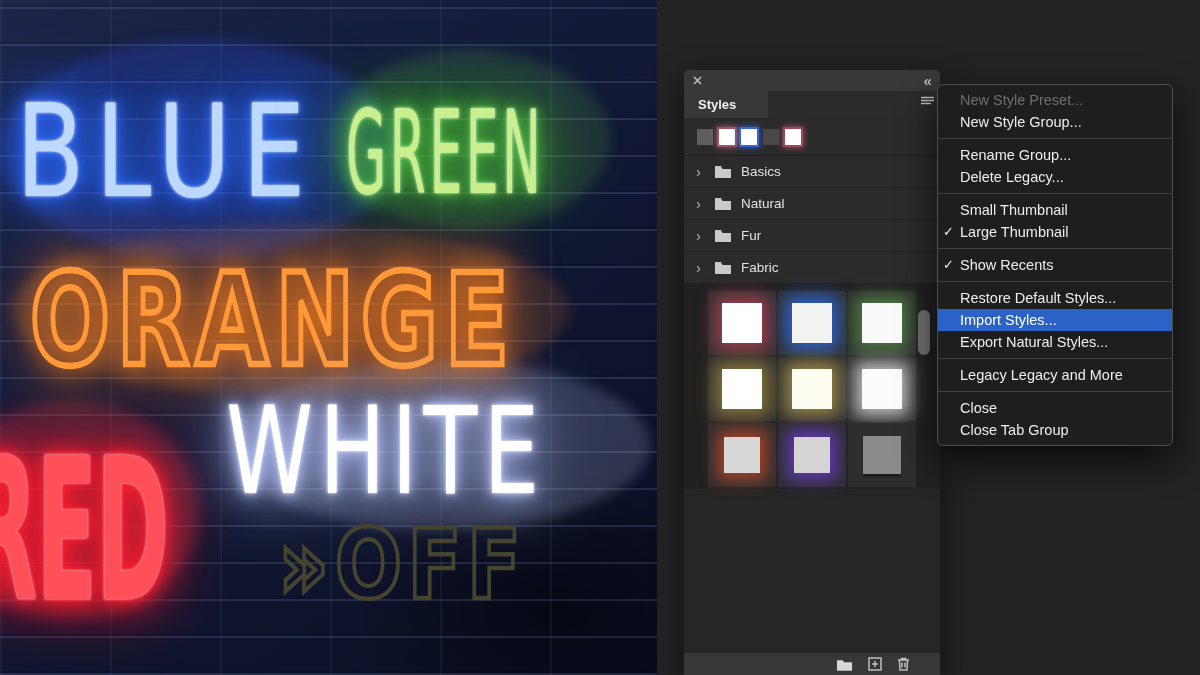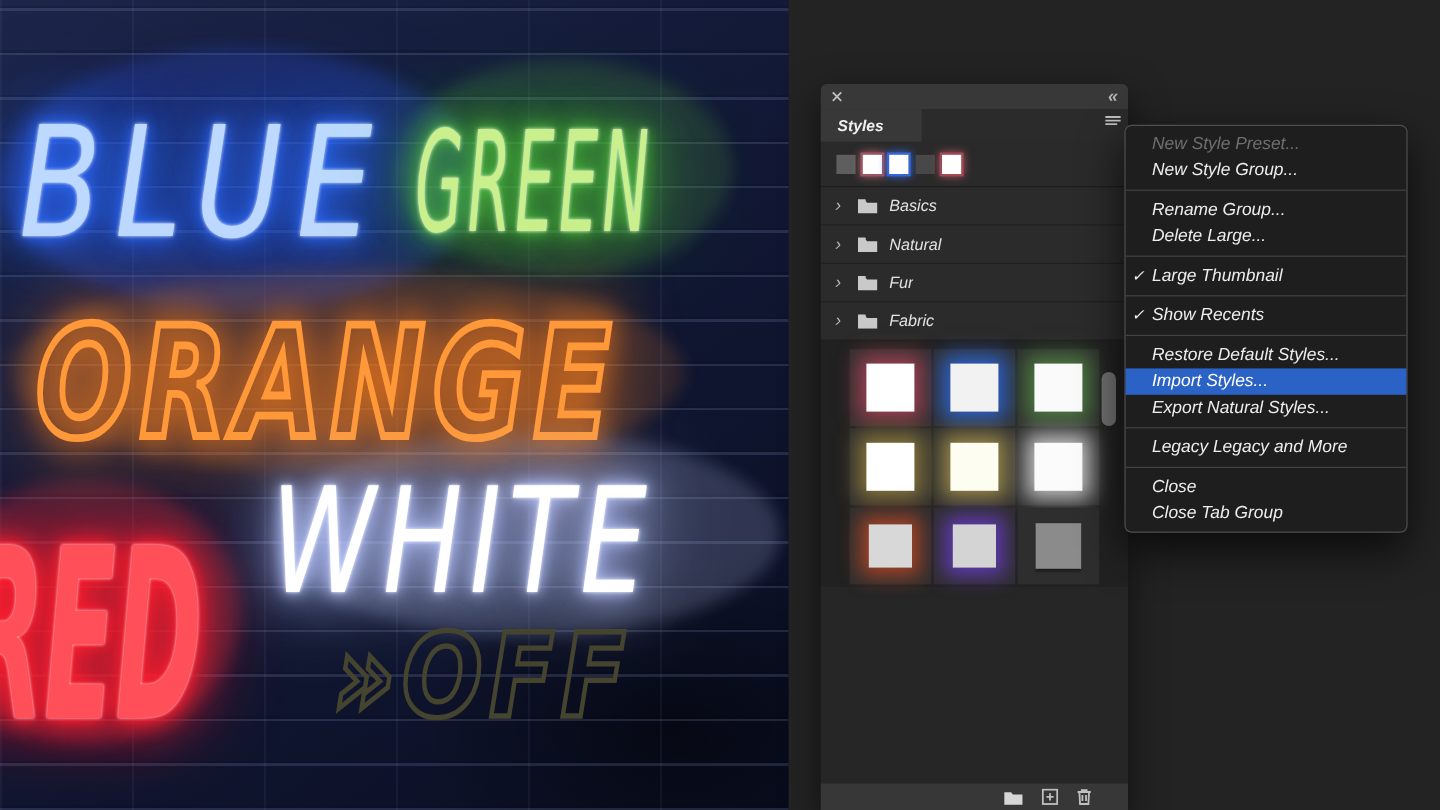--- a/index.html
+++ b/index.html
@@ -1,18 +1,18 @@
 <!DOCTYPE html>
 <html><head>
 <meta charset="utf-8">
 <style>
   * { box-sizing: border-box; margin: 0; padding: 0; }
   html,body { width:1200px; height:675px; overflow:hidden; background:#232323;
     font-family:"Liberation Sans", sans-serif; }
-  #stage { position:relative; width:1200px; height:675px; background:#232323;font-style:italic; }
+  #stage { position:relative; width:1200px; height:675px; background:#232323; }
 
   
   #artwork { position:absolute; left:0; top:0; width:657px; height:675px; overflow:hidden;
     background-color:#0d1126;
     background-image:
       repeating-linear-gradient(0deg, rgba(140,160,215,0.18) 0 2px, rgba(0,0,0,0.12) 2px 4px, transparent 4px 37px),
       repeating-linear-gradient(90deg, rgba(140,160,215,0.07) 0 2px, transparent 2px 110px),
       radial-gradient(ellipse 300px 200px at 85% 90%, rgba(0,0,0,0.5), transparent 70%),
       linear-gradient(145deg, #1d2549 0%, #131a38 40%, #0a0e22 100%);
   }
@@ -66,21 +66,21 @@
     background:#717171; border-radius:6px; }
   #panel-footer { position:absolute; left:0; bottom:0; width:100%; height:22px; background:#373737;
     display:flex; align-items:center; justify-content:flex-end; gap:15px; padding-right:30px;
     border-radius:0; }
   .ficon { cursor:pointer; display:flex; }
 
   .uic { stroke:#c0c0c0; fill:none; stroke-width:1.5; }
   #collapse-btn { color:#b5b5b5; font-size:15px; font-weight:bold; letter-spacing:-1px; cursor:pointer; line-height:1; }
 
   
-  #ctx-menu { position:absolute; left:937px; top:104px; width:236px;
+  #ctx-menu { position:absolute; left:937px; top:84px; width:236px;
     background:#1e1e1e; border:1px solid #4f4f4f; border-radius:6px;
     box-shadow:0 14px 36px rgba(0,0,0,.7); padding:4px 0; z-index:10;
     font-size:14.5px; color:#ededed; }
   .mi { position:relative; height:22px; line-height:22px; padding-left:22px; cursor:pointer;
     white-space:nowrap; }
   .mi.disabled { color:#6f6f6f; cursor:default; }
   .mi.hl { background:#2b62c5; color:#ffffff; }
   .mi .chk { position:absolute; left:5px; top:0; font-size:13px; }
   .msep { height:1px; background:#424242; margin:5px 0; }
 </style>
@@ -218,23 +218,25 @@
   <div id="ctx-menu">
     <div class="mi disabled">
       <span>New Style Preset...</span></div>
     <div class="mi">
       <span>New Style Group...</span></div>
     <div class="msep"></div>
 
     <div class="mi">
       <span>Rename Group...</span></div>
     <div class="mi">
-      <span>Delete Large...</span></div>
-    <div class="msep"></div>
-
+      <span>Delete Legacy...</span></div>
+    <div class="msep"></div>
+
+    <div class="mi">
+      <span>Small Thumbnail</span></div>
     <div class="mi">
       <span class="chk">✓</span>
       <span>Large Thumbnail</span></div>
     <div class="msep"></div>
 
     <div class="mi">
       <span class="chk">✓</span>
       <span>Show Recents</span></div>
     <div class="msep"></div>
 

